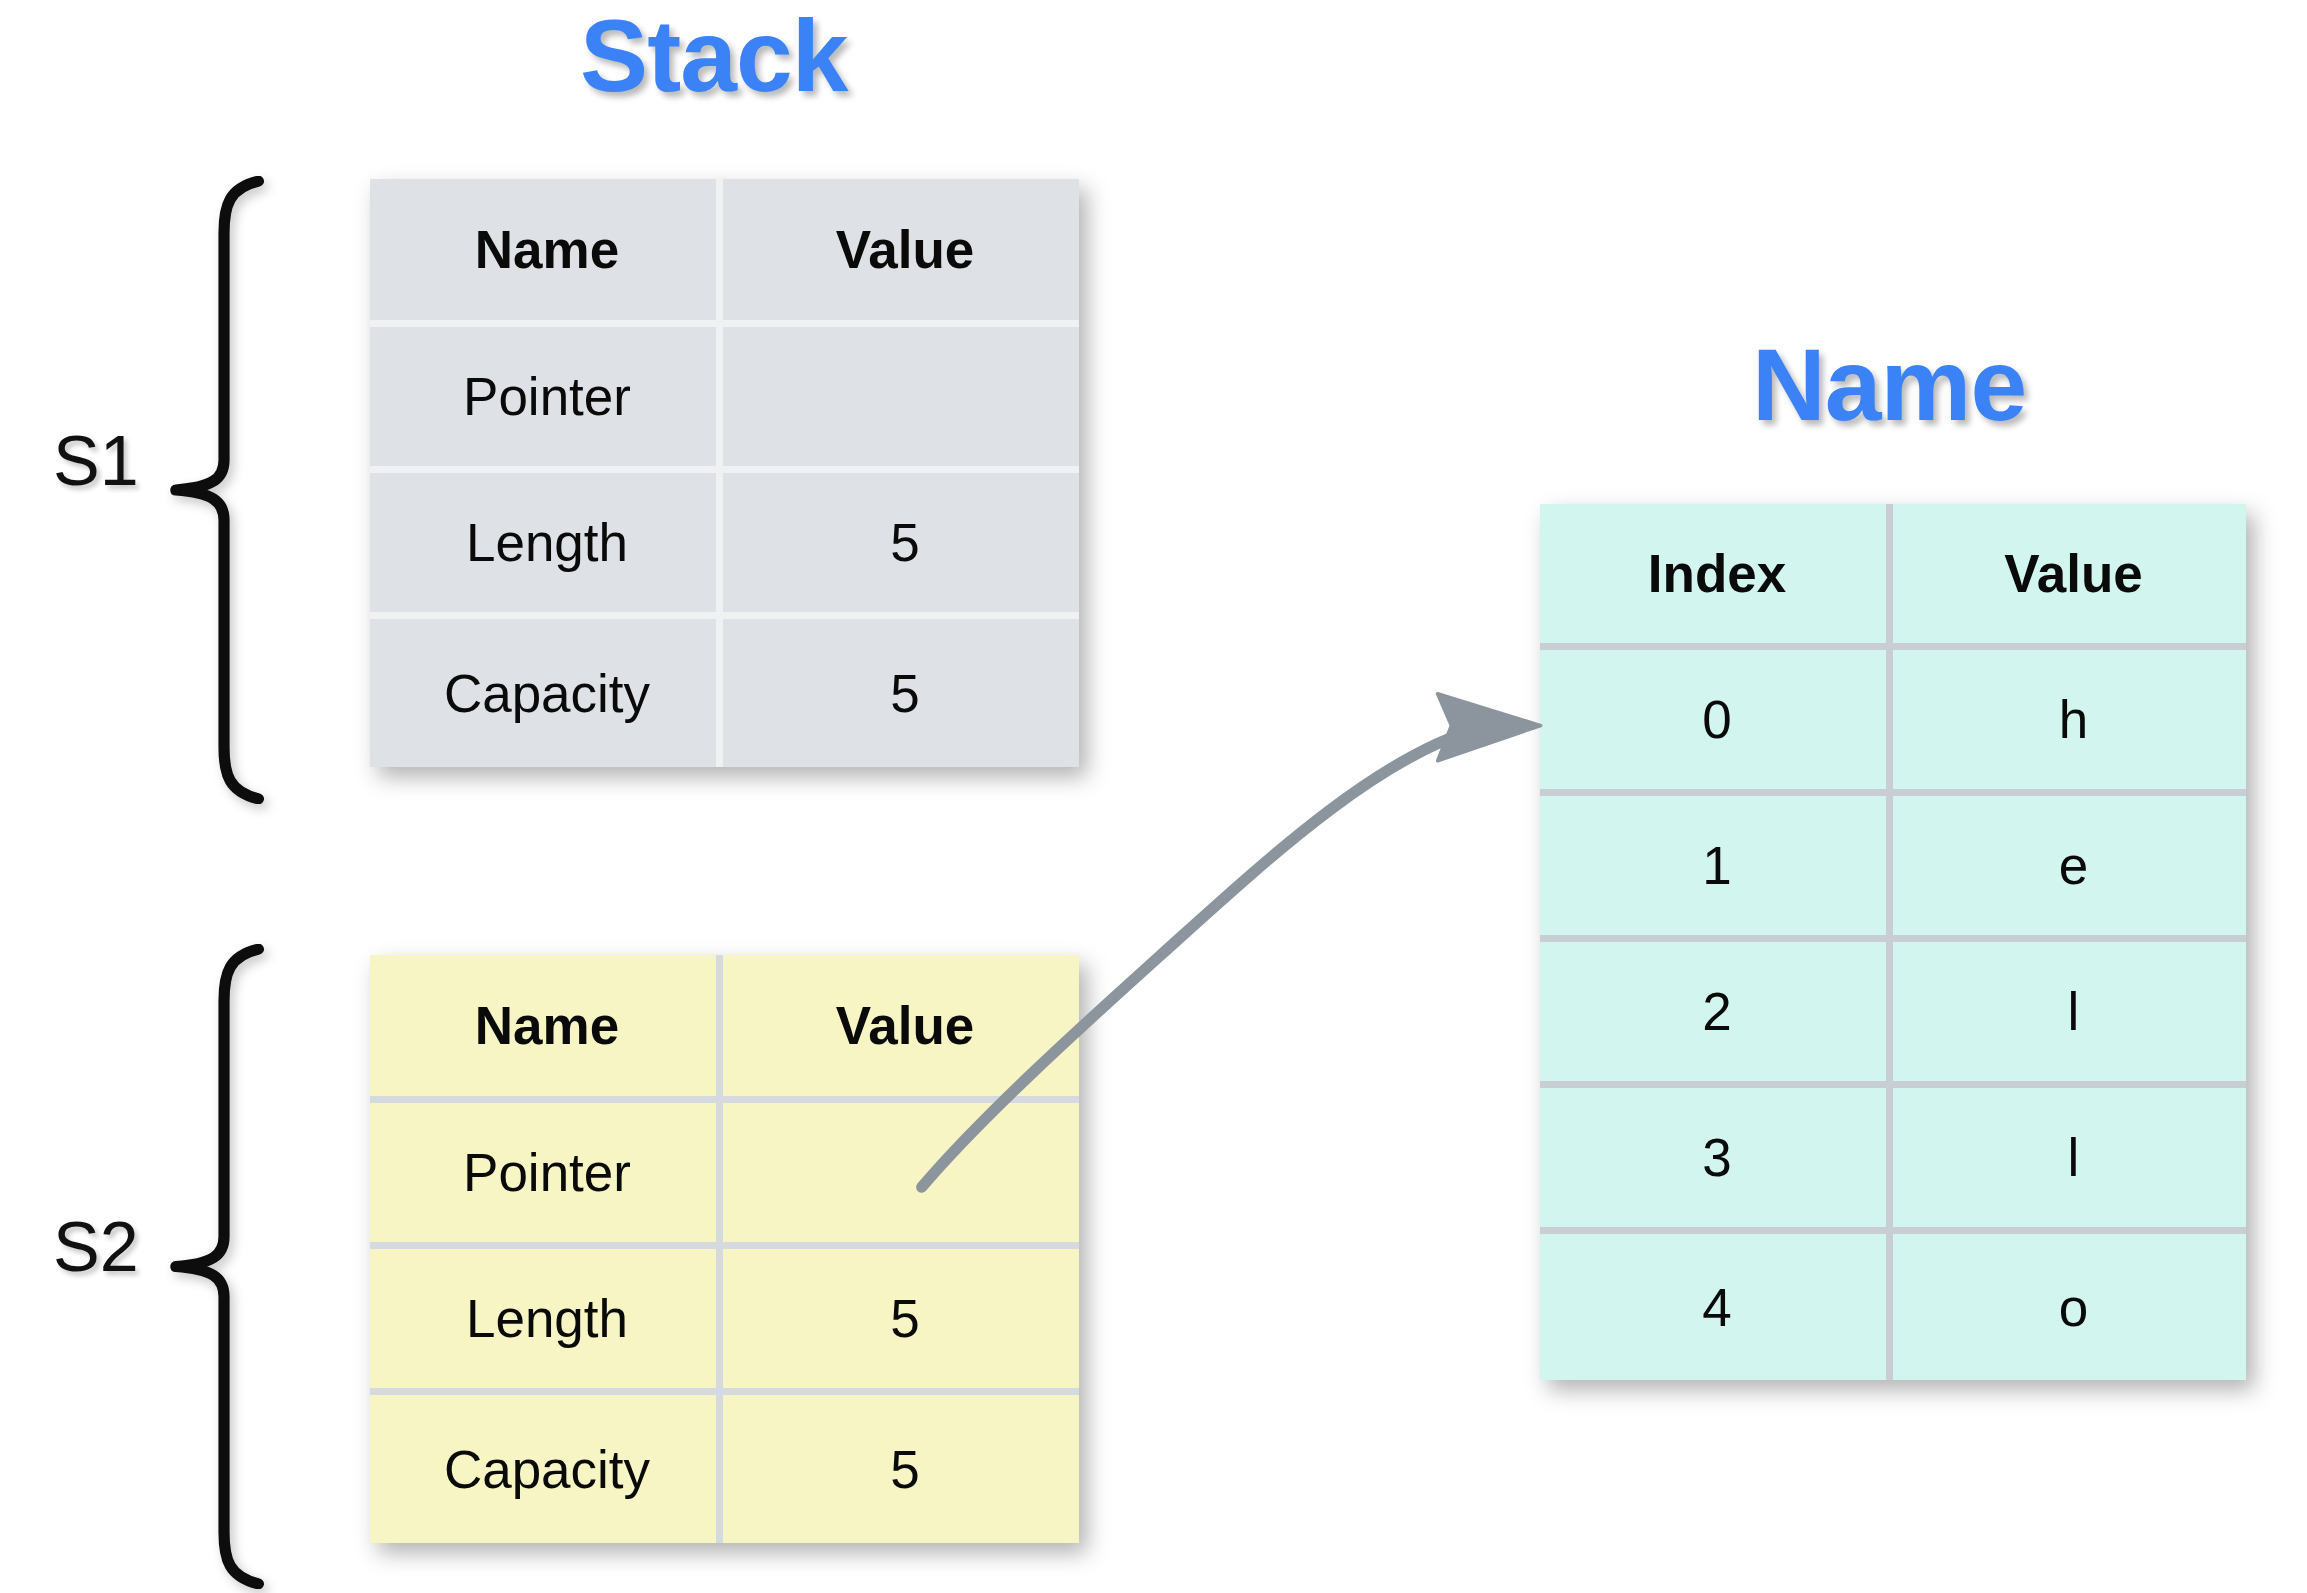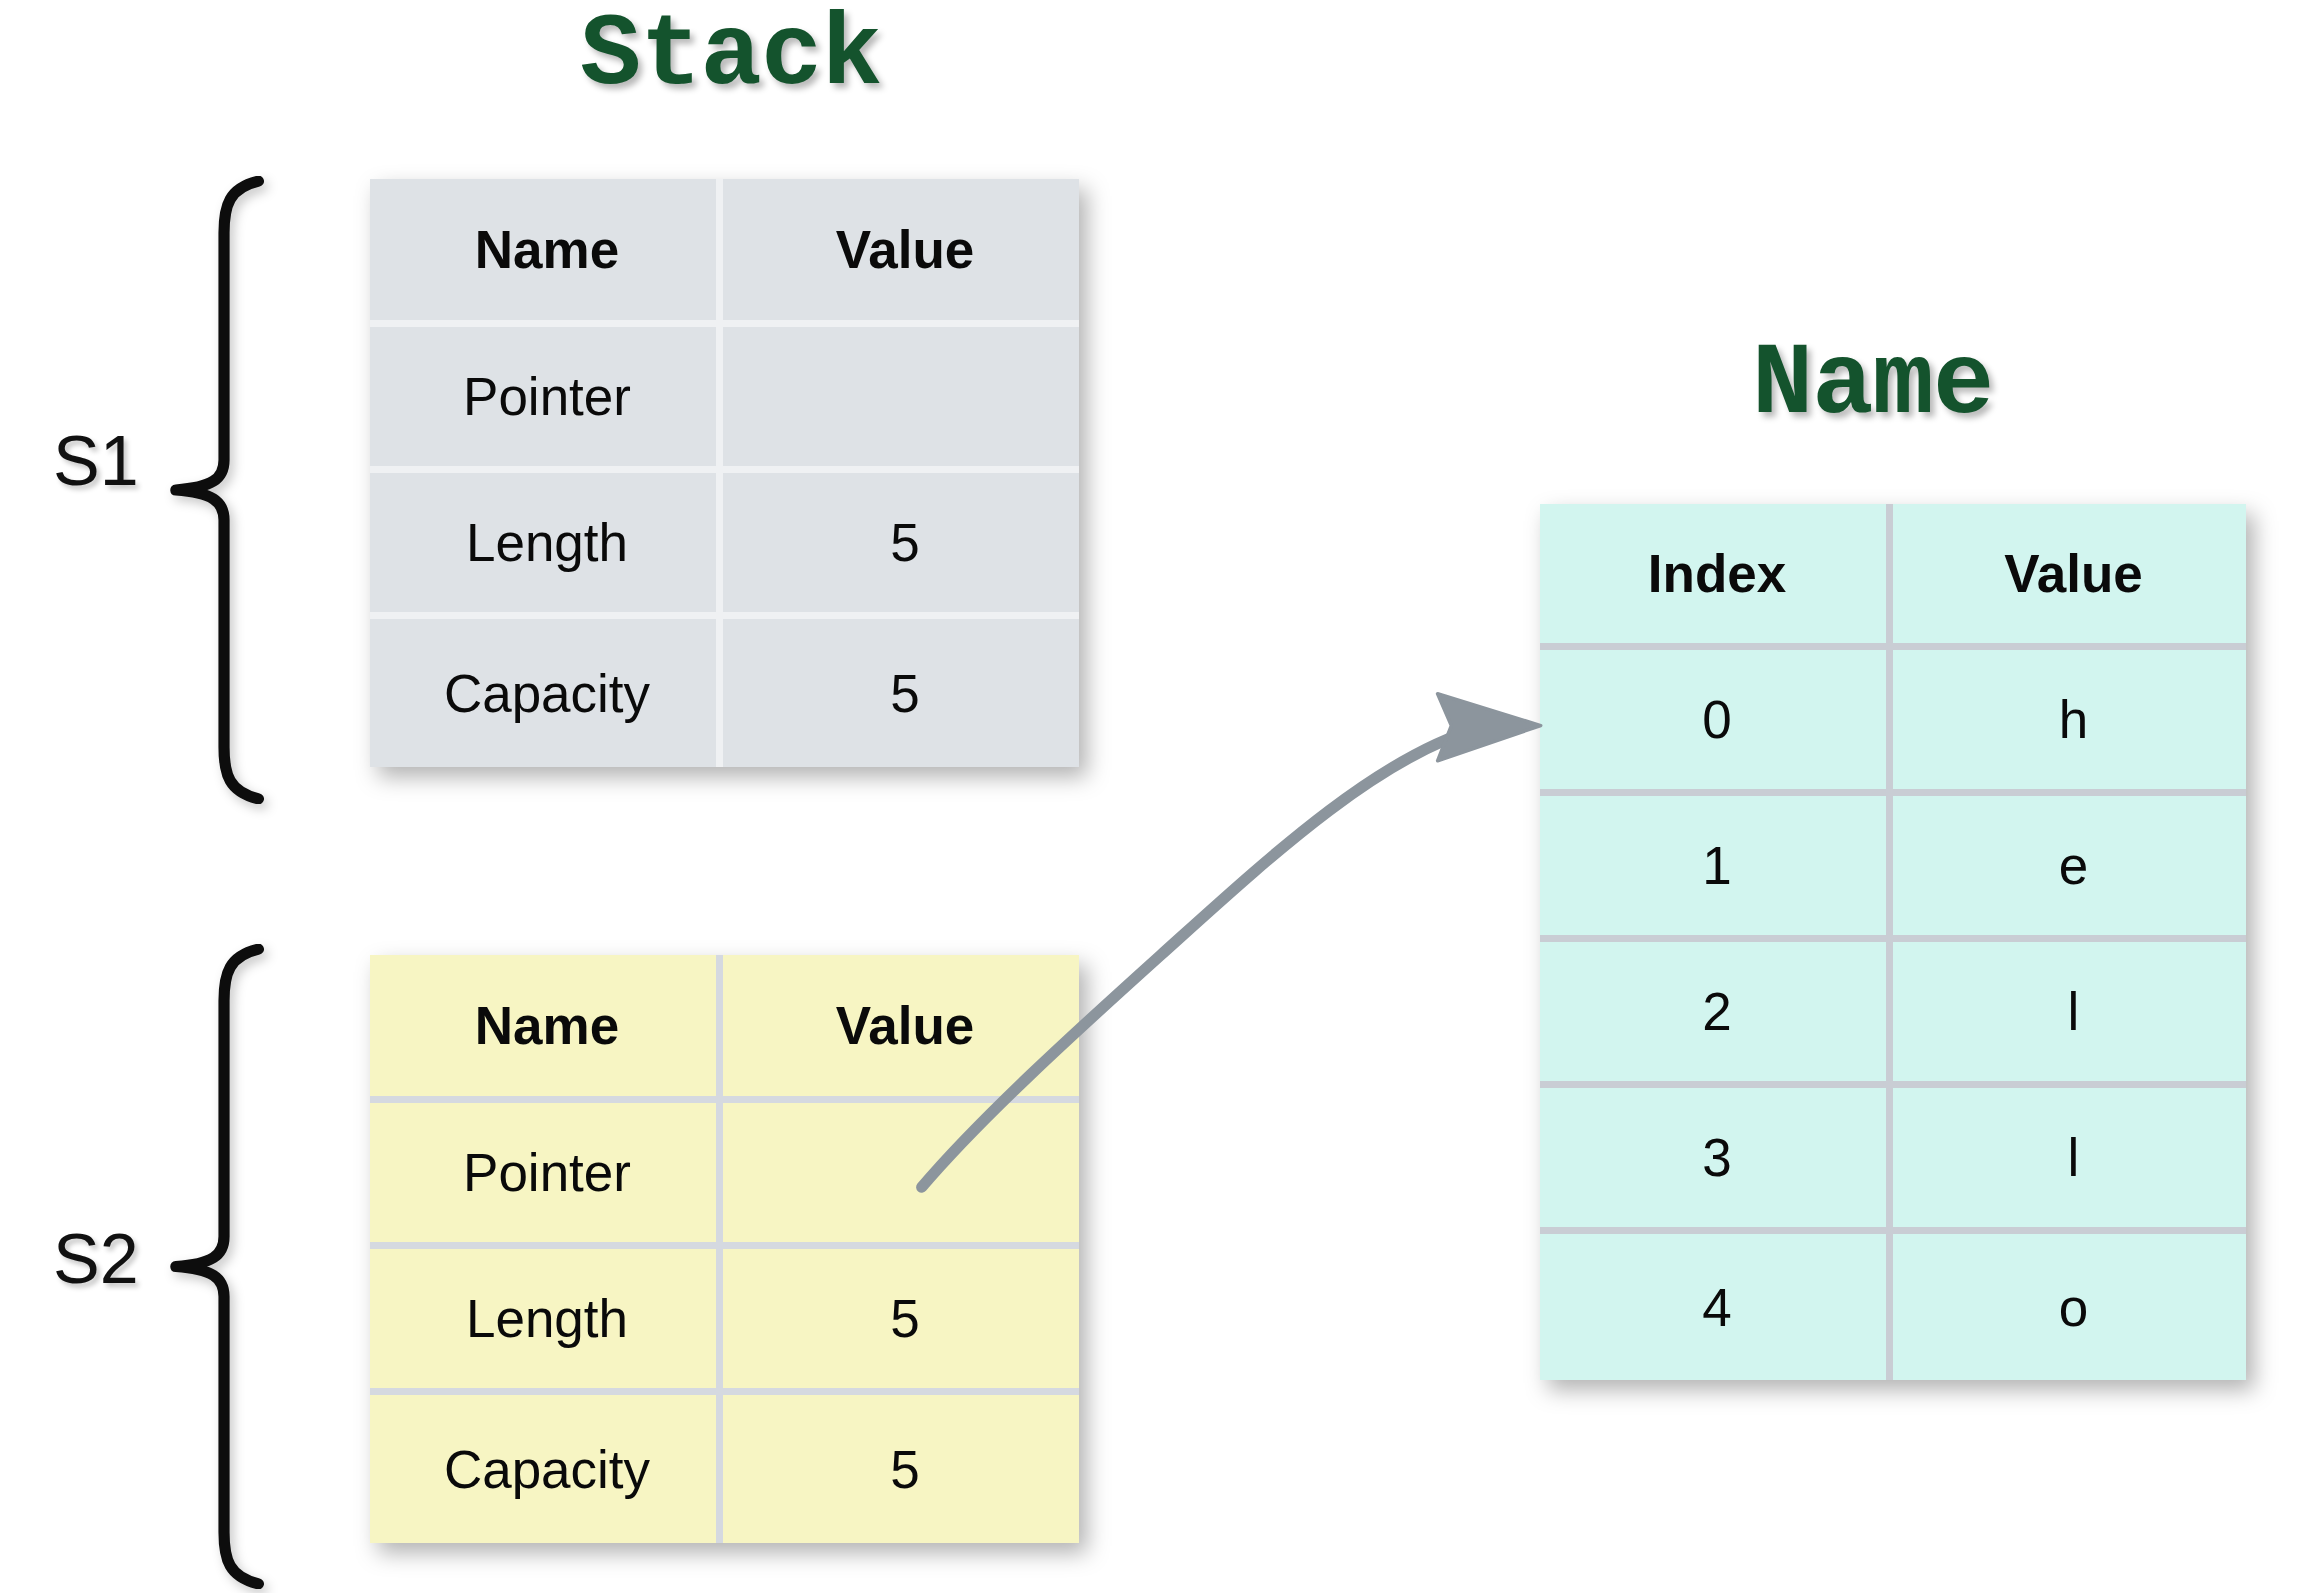--- a/index.html
+++ b/index.html
@@ -20,25 +20,24 @@
     position: absolute;
     left: 0; top: 0;
     width: 2307px;
     height: 1593px;
   }
 
   
   .section-title {
     position: absolute;
     font-weight: bold;
-    color: #14532d;
+    color: #3b82f6;
     text-shadow: 4.3px 5.2px 6px rgba(0,0,0,0.28);
     white-space: nowrap;
     letter-spacing: -0.9px;
-    font-family: Liberation Mono, monospace;
   }
   #stack-title {
     left: 580px;
     top: 0px;
     font-size: 102px;
     line-height: 112px;
   }
   #heap-title {
     left: 1752px;
     top: 329px;
@@ -49,21 +48,21 @@
   
   .group-label {
     position: absolute;
     font-size: 70px;
     line-height: 55px;
     color: #111111;
     text-shadow: 3.4px 4.3px 5.2px rgba(0,0,0,0.22);
     white-space: nowrap;
   }
   #label-s1 { left: 53px;  top: 434px; }
-  #label-s2 { left: 53px;  top: 1220px; margin-top: 12px; }
+  #label-s2 { left: 53px;  top: 1220px; }
 
   
   .brace {
     position: absolute;
     filter: drop-shadow(4.3px 5.2px 5.2px rgba(0,0,0,0.22));
   }
   #brace-s1 { left: 162px; top: 176px;  width: 112px; height: 628px; }
   #brace-s2 { left: 162px; top: 944px; width: 112px; height: 645px; }
 
   

